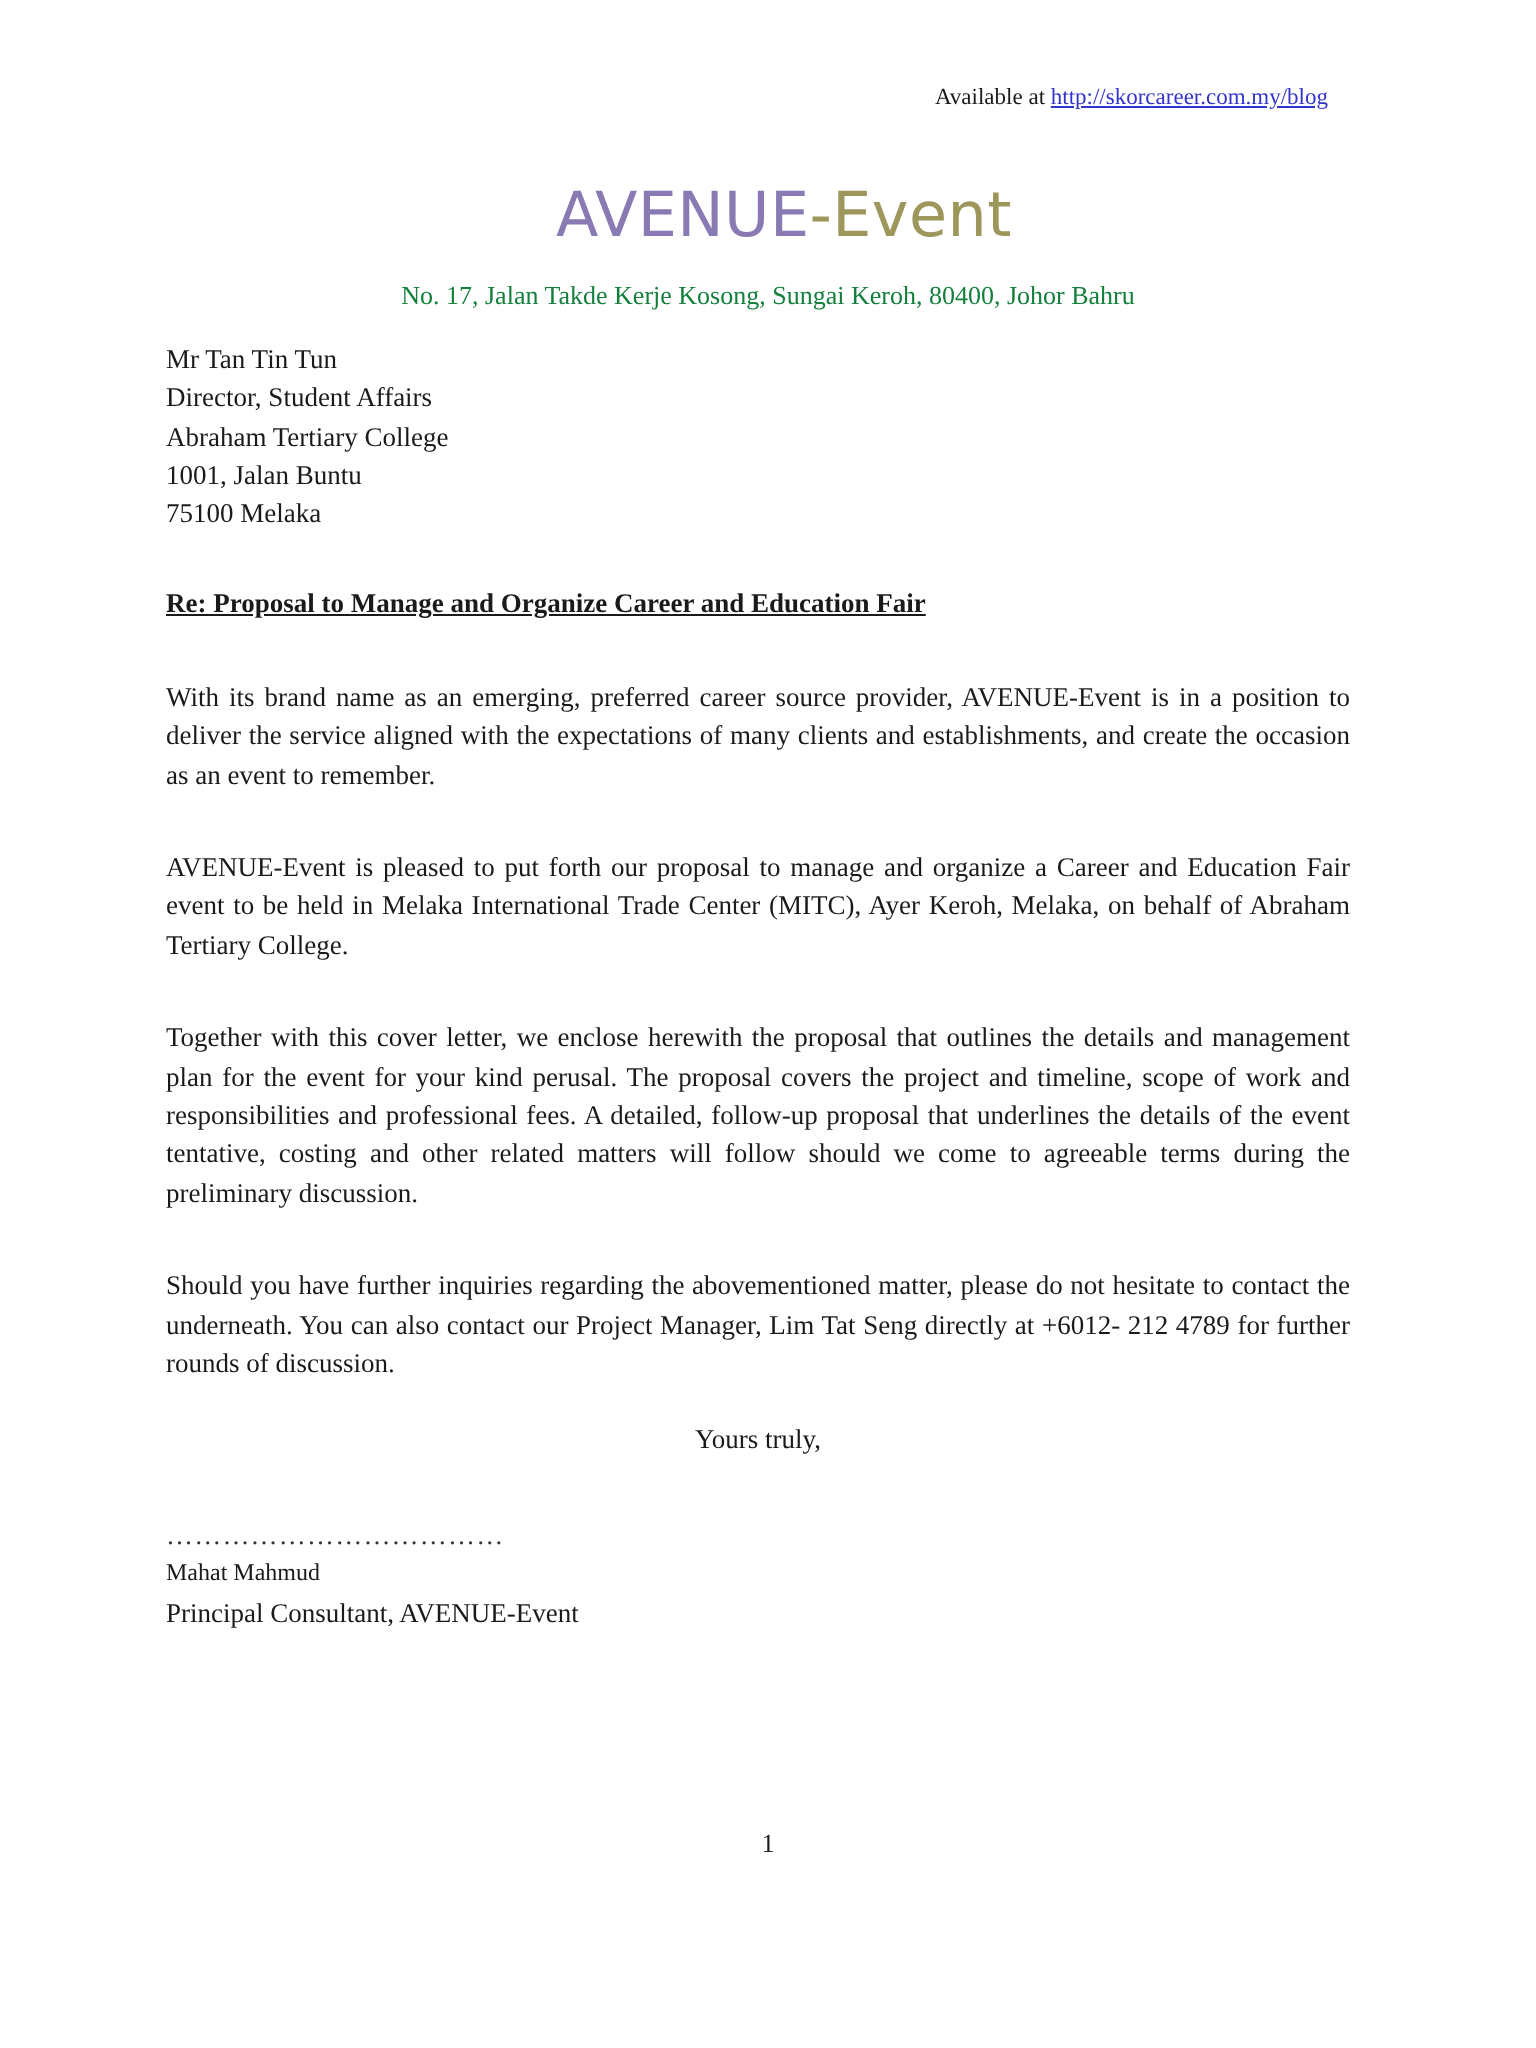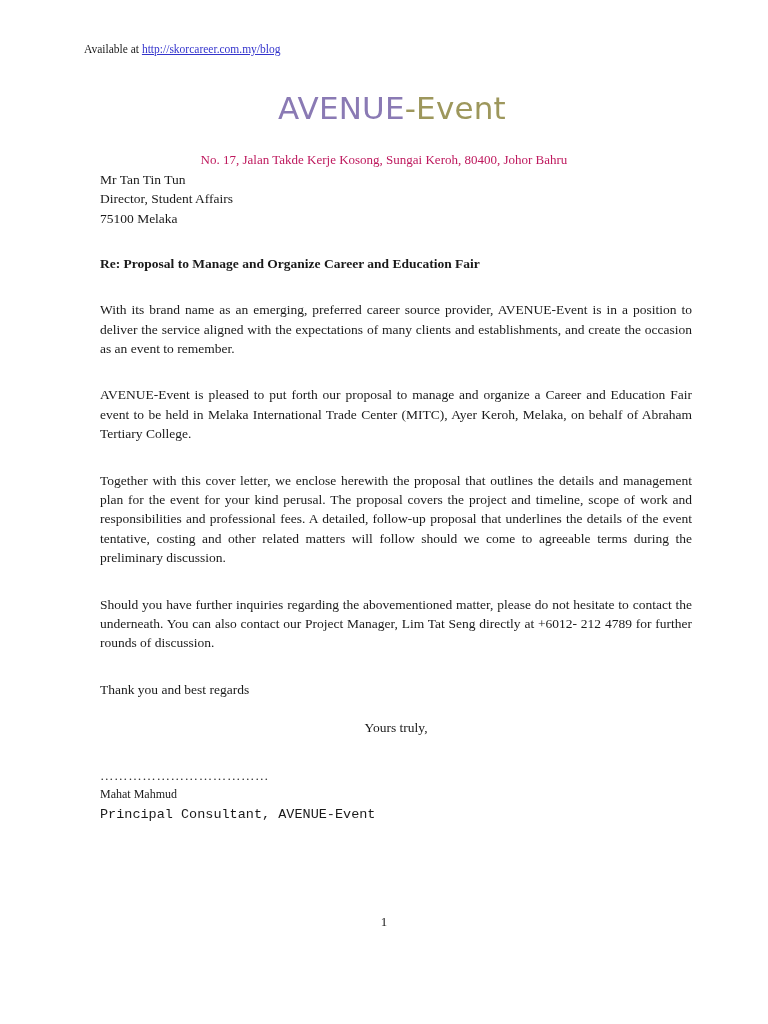--- a/index.html
+++ b/index.html
@@ -20,23 +20,23 @@
     top: 0; left: 0;
     width: 768px;
     height: 1024px;
     background: #ffffff;
   }
 
   
   .header-note {
     position: absolute;
     top: 42px;
-    left: 84px;
+    left: 72px;
     width: 592px;
-    text-align: left;
+    text-align: right;
     font-size: 11.5px;
     line-height: 14px;
     color: #1a1a1a;
     white-space: nowrap;
   }
   .header-note .url {
     color: #3333cc;
     text-decoration: underline;
   }
 
@@ -53,45 +53,46 @@
     font-size: 31px;
     line-height: 36px;
     font-weight: 400;
     letter-spacing: 0.2px;
     margin-left: 16px;
   }
   .brand-a { color: #8a7ab4; }
   .brand-b { color: #9d975c; }
 
   .letterhead-address {
-    margin-top: 26px;
+    margin-top: 14px;
     font-size: 13px;
     line-height: 16px;
-    color: #be185d;
+    color: #15803d;
   }
 
   
   .body-block {
     position: absolute;
     top: 170px;
-    left: 100px;
+    left: 83px;
     width: 592px;
   }
 
   .addr-line {
     font-size: 13.5px;
     line-height: 19.3px;
     text-align: left;
   }
 
   .subject {
     margin-top: 26px;
     font-size: 13.5px;
     line-height: 19.3px;
     font-weight: bold;
+    text-decoration: underline;
     text-align: left;
   }
 
   p.para {
     margin: 0;
     padding: 0;
     margin-top: 19px;
     font-size: 13.5px;
     line-height: 19.4px;
     text-align: justify;
@@ -123,21 +124,20 @@
     overflow: hidden;
     width: 175px;
   }
   .sig-name {
     font-size: 12px;
     line-height: 19.4px;
   }
   .sig-role {
     font-size: 13.5px;
     line-height: 19.4px;
-    font-family: Liberation Mono, monospace;
   }
 
   
   .page-number {
     position: absolute;
     top: 914px;
     left: 0;
     width: 768px;
     text-align: center;
     font-size: 13px;
@@ -159,39 +159,40 @@
       <span class="brand-a">AVENUE</span><span class="brand-b">-Event</span>
     </div>
     <div class="letterhead-address">No. 17, Jalan Takde Kerje Kosong, Sungai Keroh, 80400, Johor Bahru</div>
   </div>
 
   <div class="body-block">
 
     <div>
       <div class="addr-line">Mr Tan Tin Tun</div>
       <div class="addr-line">Director, Student Affairs</div>
+      <div class="addr-line">Abraham Tertiary College</div>
+      <div class="addr-line">1001, Jalan Buntu</div>
       <div class="addr-line">75100 Melaka</div>
     </div>
 
     <div class="subject">Re: Proposal to Manage and Organize Career and Education Fair</div>
 
     <div class="para-group">
       <p class="para">With its brand name as an emerging, preferred career source provider, AVENUE-Event is in a position to deliver the service aligned with the expectations of many clients and establishments, and create the occasion as an event to remember.</p>
     </div>
     <div class="para-group">
       <p class="para">AVENUE-Event is pleased to put forth our proposal to manage and organize a Career and Education Fair event to be held in Melaka International Trade Center (MITC), Ayer Keroh, Melaka, on behalf of Abraham Tertiary College.</p>
     </div>
     <div class="para-group">
       <p class="para">Together with this cover letter, we enclose herewith the proposal that outlines the details and management plan for the event for your kind perusal. The proposal covers the project and timeline, scope of work and responsibilities and professional fees. A detailed, follow-up proposal that underlines the details of the event tentative, costing and other related matters will follow should we come to agreeable terms during the preliminary discussion.</p>
     </div>
     <div class="para-group">
       <p class="para">Should you have further inquiries regarding the abovementioned matter, please do not hesitate to contact the underneath. You can also contact our Project Manager, Lim Tat Seng directly at +6012- 212 4789 for further rounds of discussion.</p>
     </div>
 
-    <div class="closing">Thank you and best regards</div>
     <div class="yours">Yours truly,</div>
 
     <div class="sig-rule">………………………………</div>
     <div class="sig-name">Mahat Mahmud</div>
     <div class="sig-role">Principal Consultant, AVENUE-Event</div>
 
   </div>
 
   <div class="page-number">1</div>
 

